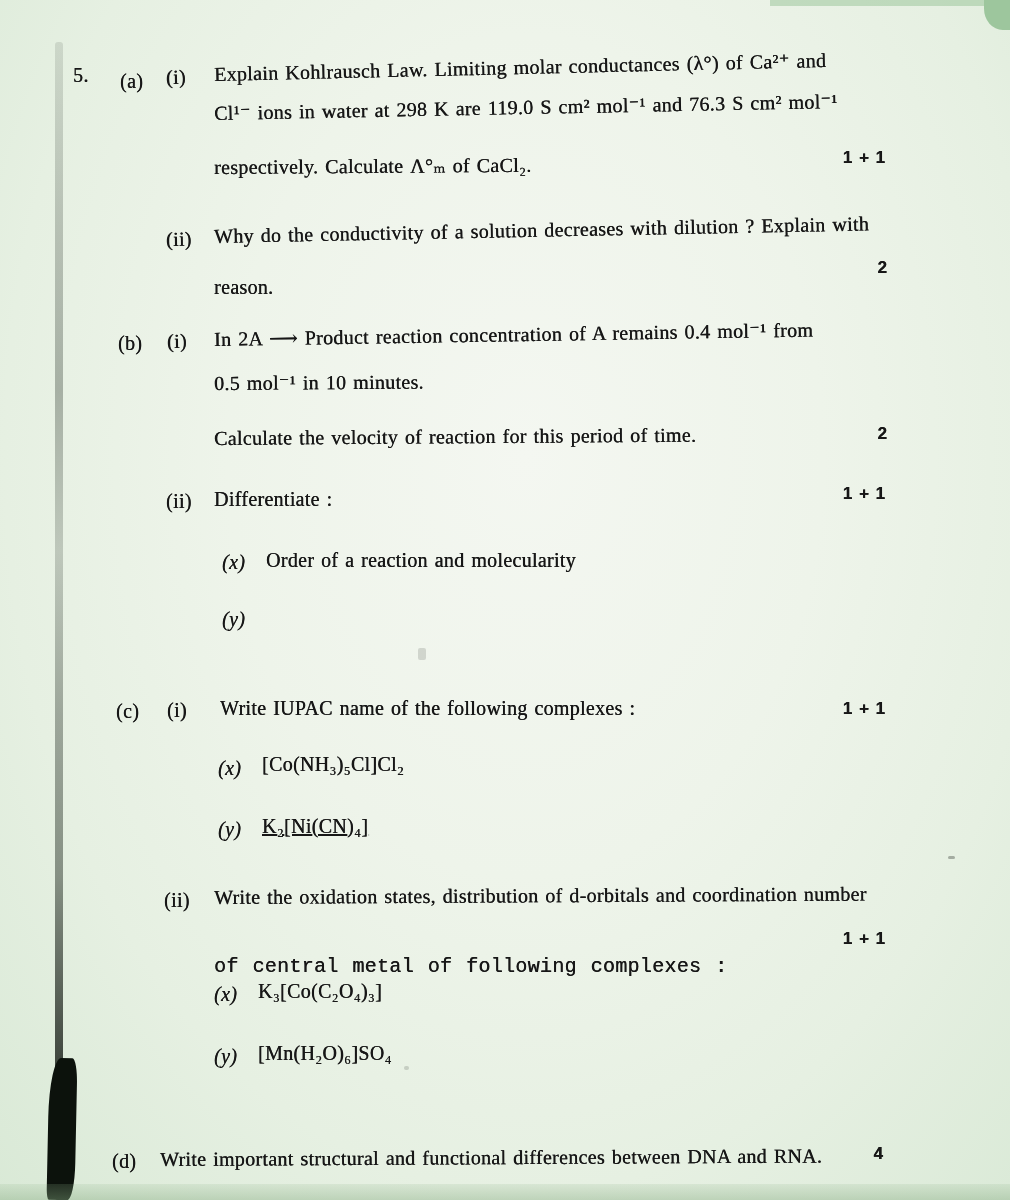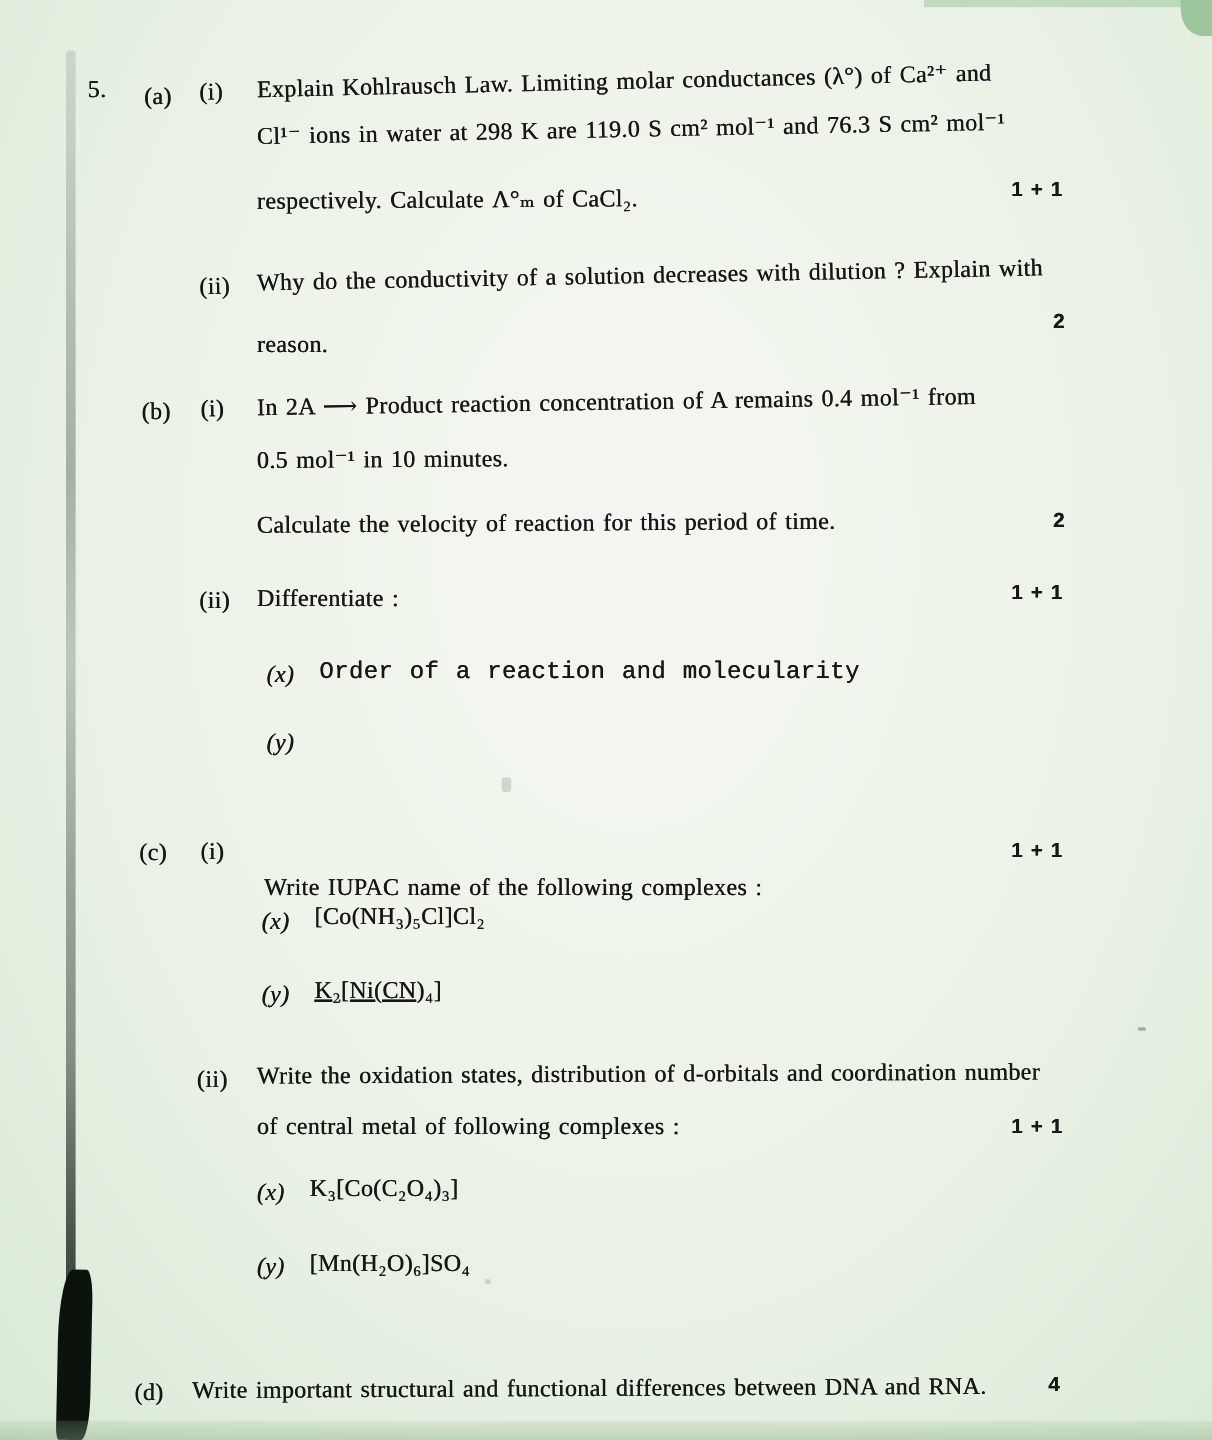--- a/index.html
+++ b/index.html
@@ -99,35 +99,35 @@
   <div class="ln t08" style="left:167px;top:330px;">(i)</div>
   <div class="ln t09" style="left:214px;top:327px;">In 2A ⟶ Product reaction concentration of A remains 0.4 mol⁻¹ from</div>
   <div class="ln t04" style="left:214px;top:371px;">0.5 mol⁻¹ in 10 minutes.</div>
   <div class="ln t04" style="left:214px;top:427px;">Calculate the velocity of reaction for this period of time.</div>
   <div class="marks" style="right:122px;top:424px;">2</div>
 
   <div class="ln" style="left:166px;top:490px;">(ii)</div>
   <div class="ln" style="left:214px;top:488px;">Differentiate :</div>
   <div class="marks" style="right:124px;top:484px;">1 + 1</div>
   <div class="ln it" style="left:222px;top:551px;">(x)</div>
-  <div class="ln" style="left:266px;top:549px;font-family:Liberation Mono, monospace;">Order of a reaction and molecularity</div>
+  <div class="ln" style="left:266px;top:549px;">Order of a reaction and molecularity</div>
   <div class="ln it" style="left:222px;top:608px;">(y)</div>
 
   <div class="ln" style="left:116px;top:700px;">(c)</div>
   <div class="ln" style="left:167px;top:699px;">(i)</div>
-  <div class="ln" style="left:220px;top:697px;margin-top:32px;">Write IUPAC name of the following complexes :</div>
+  <div class="ln" style="left:220px;top:697px;">Write IUPAC name of the following complexes :</div>
   <div class="marks" style="right:124px;top:699px;">1 + 1</div>
   <div class="ln it" style="left:218px;top:757px;">(x)</div>
   <div class="ln" style="left:262px;top:753px;">[Co(NH₃)₅Cl]Cl₂</div>
   <div class="ln it" style="left:218px;top:818px;">(y)</div>
   <div class="ln" style="left:262px;top:815px;text-decoration:underline;">K₂[Ni(CN)₄]</div>
 
   <div class="ln" style="left:164px;top:889px;">(ii)</div>
   <div class="ln t03" style="left:214px;top:886px;">Write the oxidation states, distribution of d-orbitals and coordination number</div>
-  <div class="ln" style="left:214px;top:928px;">of central metal of following complexes :</div>
+  <div class="ln" style="left:214px;top:955px;font-family:Liberation Mono, monospace;">of central metal of following complexes :</div>
   <div class="marks" style="right:124px;top:929px;">1 + 1</div>
   <div class="ln it" style="left:214px;top:983px;">(x)</div>
   <div class="ln" style="left:258px;top:980px;">K₃[Co(C₂O₄)₃]</div>
   <div class="ln it" style="left:214px;top:1045px;">(y)</div>
   <div class="ln" style="left:258px;top:1042px;">[Mn(H₂O)₆]SO₄</div>
 
   <div class="ln" style="left:112px;top:1150px;">(d)</div>
   <div class="ln t03" style="left:160px;top:1148px;">Write important structural and functional differences between DNA and RNA.</div>
   <div class="marks" style="right:126px;top:1144px;">4</div>
 

